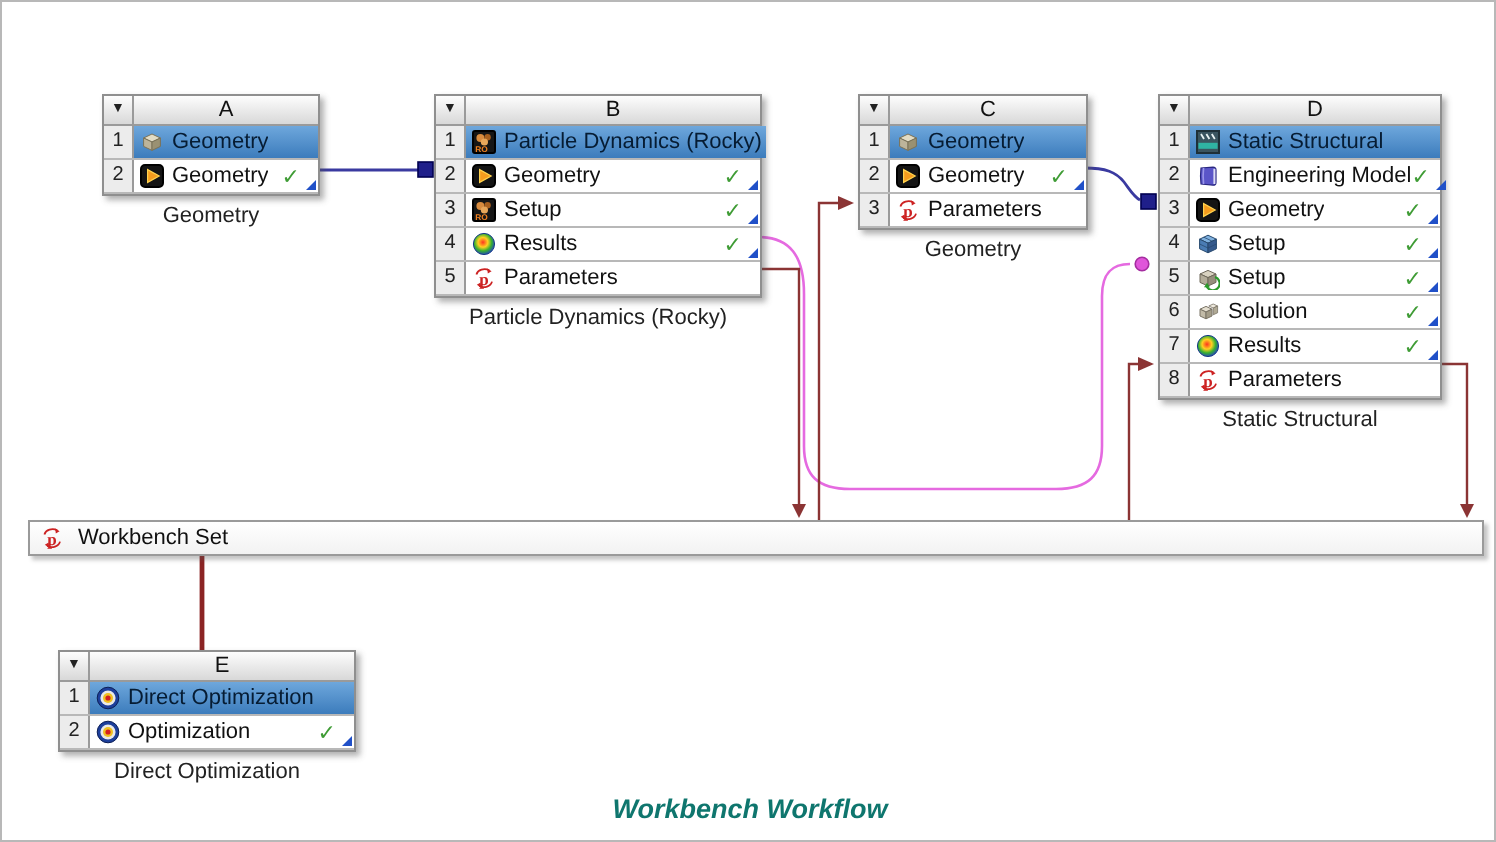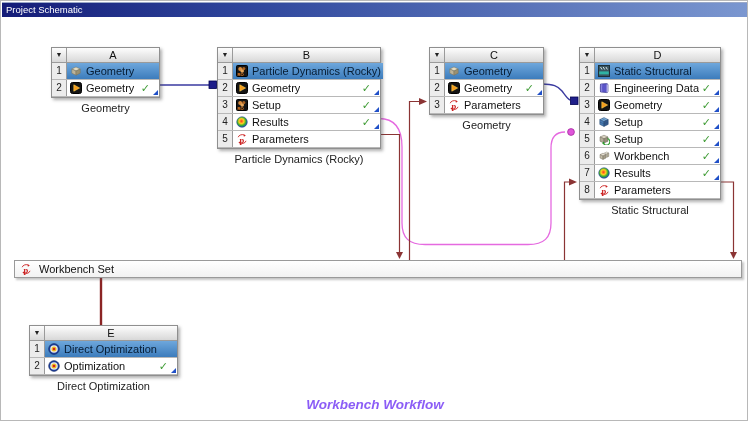--- a/index.html
+++ b/index.html
@@ -35,31 +35,28 @@
     border-left:5px solid transparent;border-bottom:5px solid #2050c8;}
   .icn{width:12px;height:12px;flex:none;display:block;}
   .syslabel{position:absolute;left:0;right:0;top:100%;margin-top:5px;text-align:center;
     font-size:11px;color:#222;text-shadow:none;}
   .paramset{position:absolute;left:13px;top:259px;width:721px;height:16px;z-index:2;
     background:linear-gradient(#ffffff,#f2f2f2);border:1px solid #9a9a9a;
     box-shadow:2px 2px 2px rgba(90,90,90,0.35);display:flex;align-items:center;
     font-size:11px;color:#111;padding-left:5px;}
   .paramset .icn{margin-right:7px;}
   .caption{position:absolute;left:0;top:396px;width:748px;text-align:center;
-    font-size:13.5px;font-weight:bold;font-style:italic;color:#8b5cf6;}
+    font-size:13.5px;font-weight:bold;font-style:italic;color:#0f766e;}
 </style>
 </head>
 <body>
 
 
 
 <div class="frame">
-  <div class="titlebar">
-    <span>Project Schematic</span>
-  </div>
 
   <svg class="wires">
 
     <path class="c-blue" d="M157,84 H208"></path>
     <rect class="sq" x="208" y="80" width="7.5" height="7.5"></rect>
 
     <path class="c-blue" d="M541,83 C552,83 557,85 561,90 C564,94 566,97.5 569,99"></path>
     <rect class="sq" x="569.5" y="96" width="7.5" height="7.5"></rect>
 
     <path class="c-mag" d="M378,117.5 C394,117.5 401,127 401,146 L401,222 C401,237 408,243.5 424,243.5 L527,243.5 C543,243.5 550,237 550,222 L550,147 C550,134.5 556,131 564,131"></path>
@@ -242,21 +239,21 @@
           </div>
         </div>
         <div class="row">
           <div class="num">2</div>
           <div class="cnt">
             <svg class="icn" viewBox="0 0 12 12">
               <path d="M2.5,2 Q2,6 2.5,10 L8.5,10.6 Q10,10.6 10,9.2 L10,3 Q10,1.6 8.5,1.6 Z" fill="#5a55c8" stroke="#2a2880" stroke-width="0.6"></path>
               <path d="M3.8,2 Q3.3,6 3.8,10" stroke="#9a96e8" stroke-width="0.8" fill="none"></path>
               <path d="M9.2,2.4 L9.2,10" stroke="#dcdcf5" stroke-width="1" fill="none"></path>
             </svg>
-            <span class="lbl">Engineering Data</span>
+            <span class="lbl">Engineering Model</span>
             <span class="chk">✓</span>
             <i class="corner"></i>
           </div>
         </div>
         <div class="row">
           <div class="num">3</div>
           <div class="cnt">
             <svg class="icn" viewBox="0 0 12 12">
               <rect x="0.5" y="0.5" width="11" height="11" rx="2" fill="#141414" stroke="#000"></rect>
               <polygon points="3.8,2.8 9.6,6 3.8,9.2" fill="#f59c1e" stroke="#ffd24d" stroke-width="0.6"></polygon>
@@ -298,21 +295,21 @@
         <div class="row">
           <div class="num">6</div>
           <div class="cnt">
             <svg class="icn" viewBox="0 0 12 12">
               <polygon points="2,4.6 5,3.2 8,4.6 5,6" fill="#e5dfd0" stroke="#7a7466" stroke-width="0.5"></polygon>
               <polygon points="2,4.6 5,6 5,9.4 2,8" fill="#c2bba8" stroke="#7a7466" stroke-width="0.5"></polygon>
               <polygon points="8,4.6 5,6 5,9.4 8,8" fill="#a39c88" stroke="#7a7466" stroke-width="0.5"></polygon>
               <polygon points="6.4,3 8.6,2 10.8,3 8.6,4" fill="#efeade" stroke="#7a7466" stroke-width="0.4"></polygon>
               <polygon points="8.6,4 10.8,3 10.8,6.4 8.6,7.4" fill="#b0a994" stroke="#7a7466" stroke-width="0.4"></polygon>
             </svg>
-            <span class="lbl">Workbench</span>
+            <span class="lbl">Solution</span>
             <span class="chk">✓</span>
             <i class="corner"></i>
           </div>
         </div>
         <div class="row">
           <div class="num">7</div>
           <div class="cnt">
             <svg class="icn" viewBox="0 0 12 12">
               <circle cx="6" cy="6" r="5.3" fill="url(#gradResults)" stroke="#1a3a8a" stroke-width="0.5"></circle>
             </svg>

